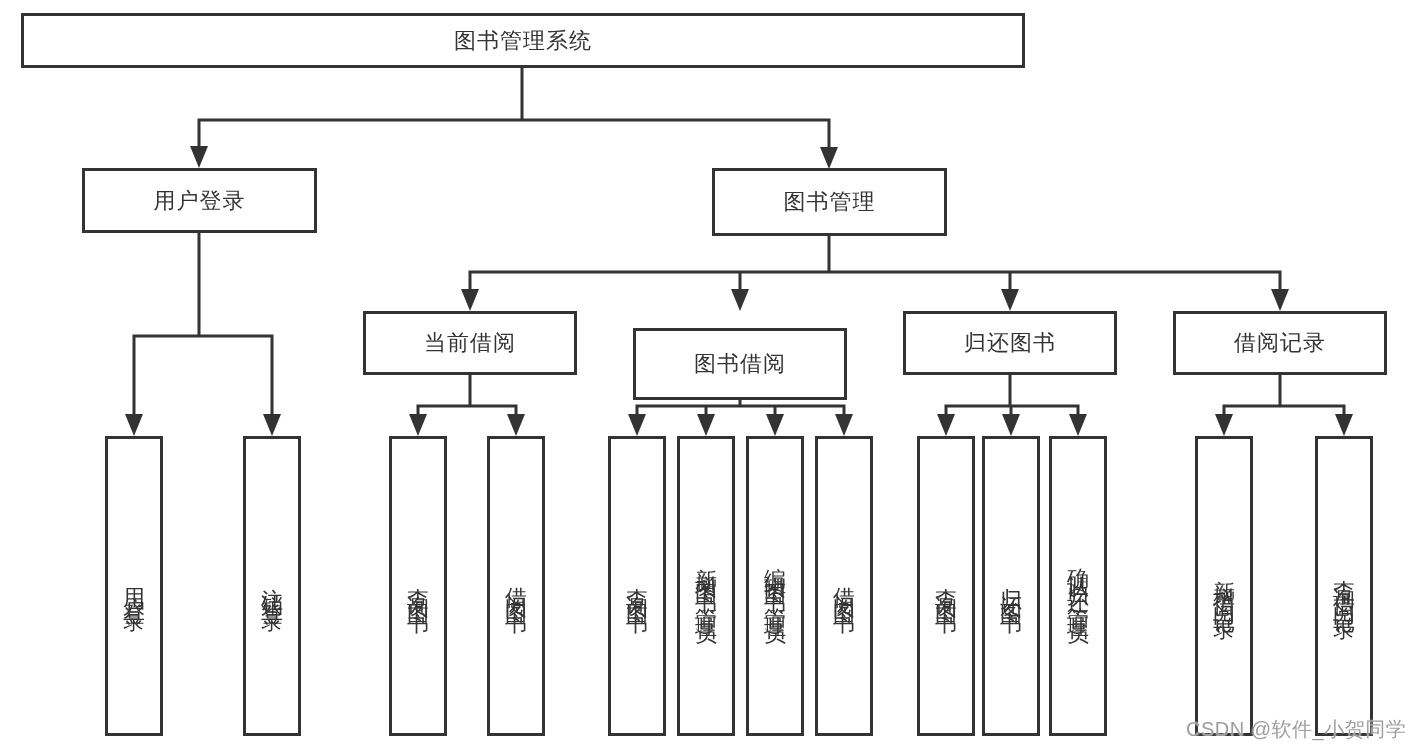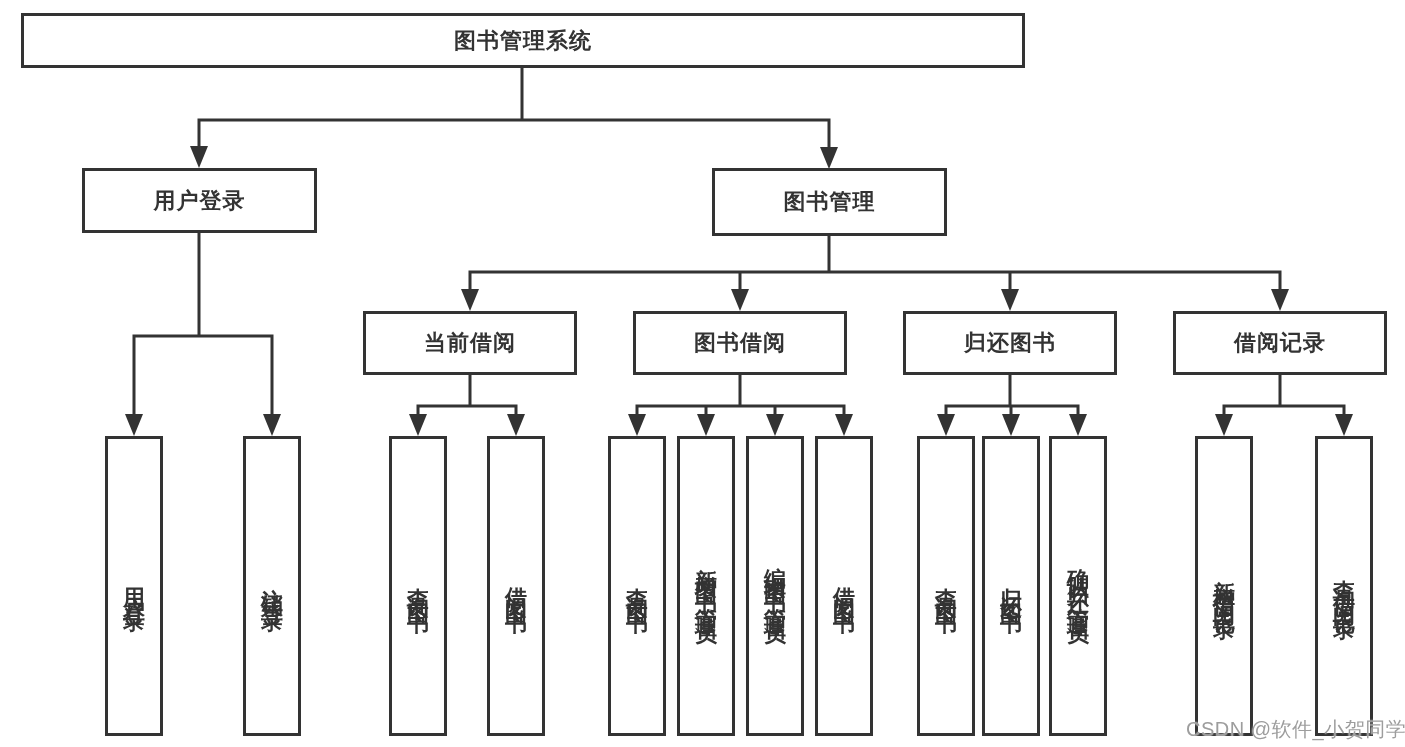--- a/index.html
+++ b/index.html
@@ -35,21 +35,20 @@
   }
   .node {
     position: absolute;
     box-sizing: border-box;
     background: var(--box-background, #ffffff);
     border: 3px solid currentColor;
     display: flex;
     align-items: center;
     justify-content: center;
     text-align: center;
-    font-weight: bold;
   }
   .hbox {
     font-size: 22px;
     letter-spacing: 1px;
     white-space: nowrap;
   }
   .vbox {
     writing-mode: vertical-rl;
     text-orientation: mixed;
     font-size: 22px;
@@ -108,21 +107,21 @@
     <polygon points="1215,414 1233,414 1224,436"></polygon>
     <polygon points="1335,414 1353,414 1344,436"></polygon>
   </svg>
 
   <div class="node hbox" style="left:21px;top:13px;width:1004px;height:55px">图书管理系统</div>
 
   <div class="node hbox" style="left:82px;top:168px;width:235px;height:65px">用户登录</div>
   <div class="node hbox" style="left:712px;top:168px;width:235px;height:68px">图书管理</div>
 
   <div class="node hbox" style="left:363px;top:311px;width:214px;height:64px">当前借阅</div>
-  <div class="node hbox" style="left:633px;top:311px;width:214px;height:64px">图书借阅</div>
+  <div class="node hbox" style="left:633px;top:328px;width:214px;height:72px">图书借阅</div>
   <div class="node hbox" style="left:903px;top:311px;width:214px;height:64px">归还图书</div>
   <div class="node hbox" style="left:1173px;top:311px;width:214px;height:64px">借阅记录</div>
 
   <div class="node vbox" style="left:105px;top:436px;width:58px;height:300px">用户登录</div>
   <div class="node vbox" style="left:243px;top:436px;width:58px;height:300px">注销登录</div>
 
   <div class="node vbox" style="left:389px;top:436px;width:58px;height:300px">查询图书</div>
   <div class="node vbox" style="left:487px;top:436px;width:58px;height:300px">借阅图书</div>
 
   <div class="node vbox" style="left:608px;top:436px;width:58px;height:300px">查询图书</div>

